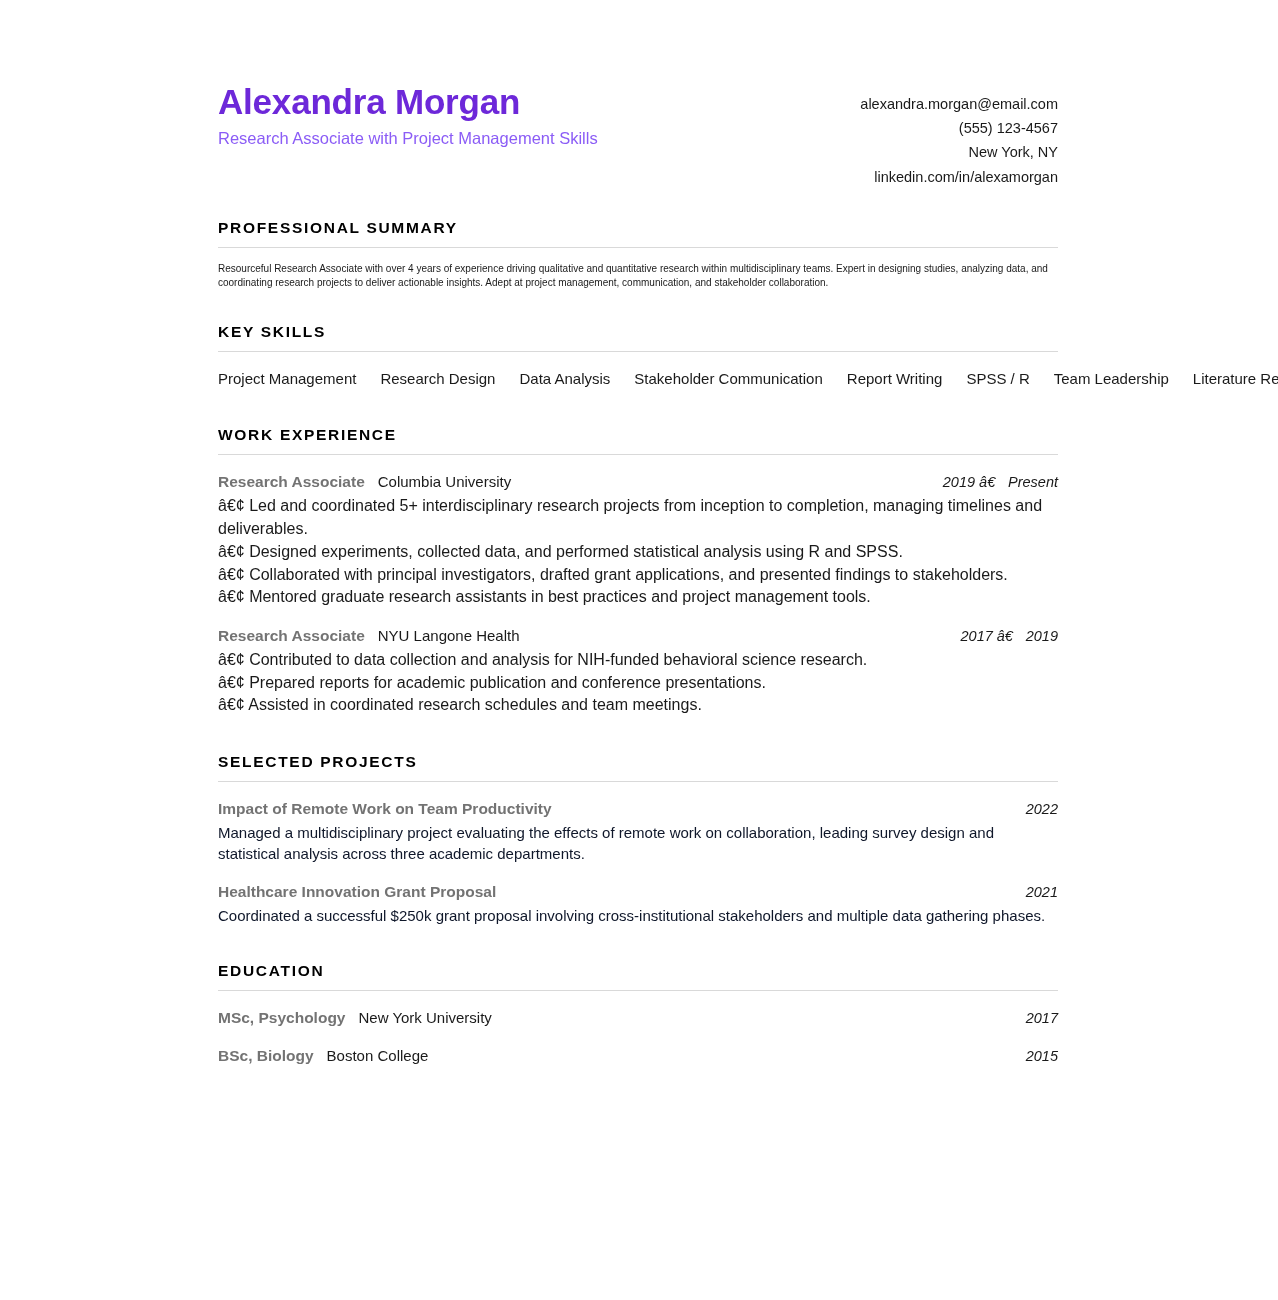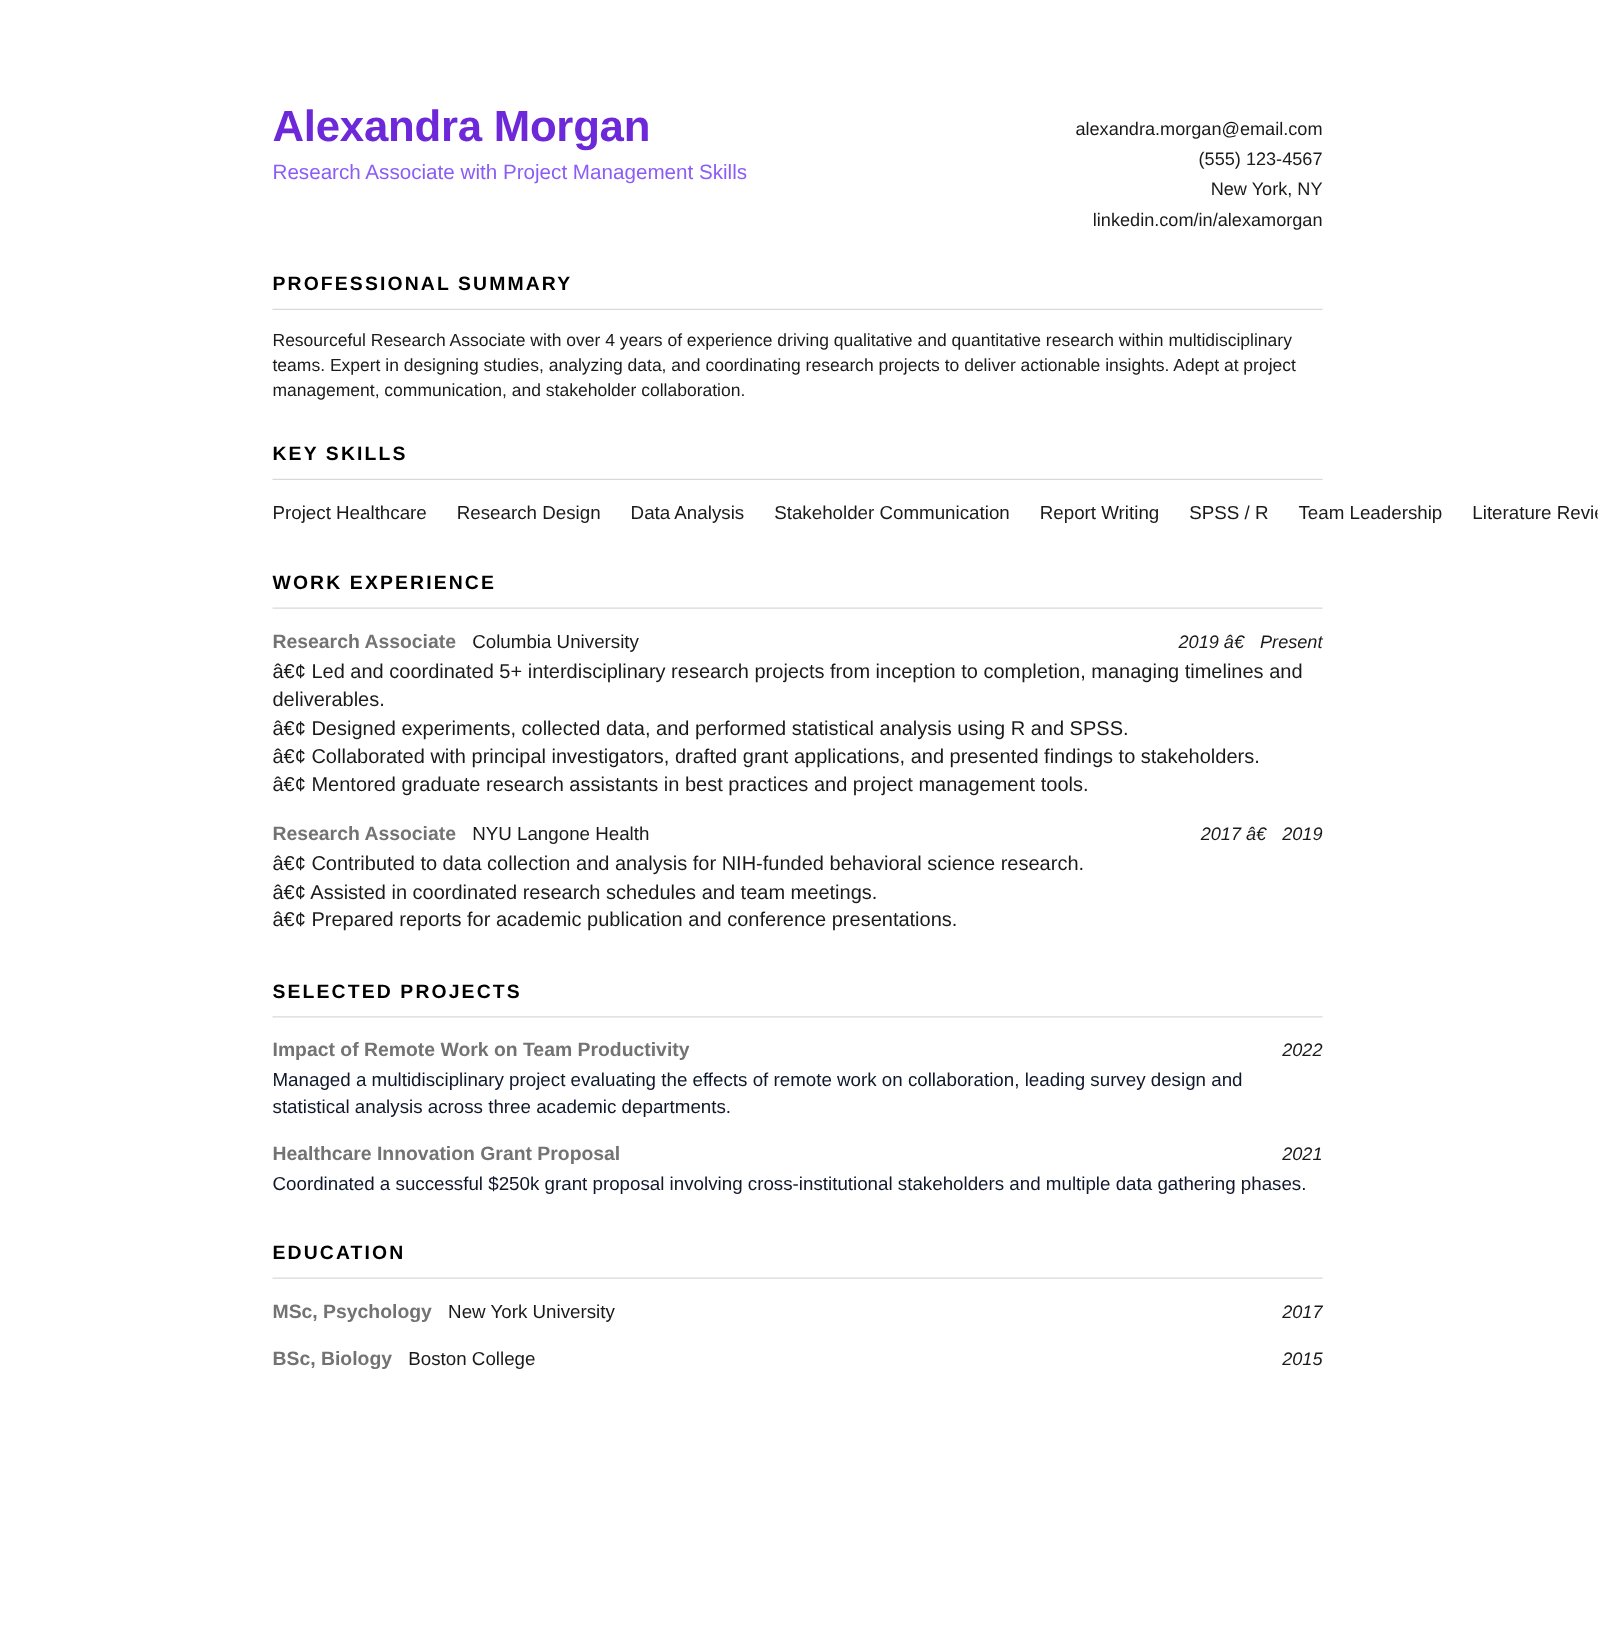--- a/index.html
+++ b/index.html
@@ -67,21 +67,21 @@
     margin: 0;
   }
   .rule {
     height: 1px;
     background: #d9d9d9;
     margin-top: 10px;
     width: 100%;
   }
 
   .summary-text {
-    font-size: 14px;
+    font-size: 10px;
     line-height: 1.45;
     color: #1a1a1a;
     margin-top: 14px;
     text-align: left;
   }
 
   
   .skills {
     margin-top: 14px;
     font-size: 15px;
@@ -160,21 +160,21 @@
 
   <div class="section summary-section">
     <div class="section-title">PROFESSIONAL SUMMARY</div>
     <div class="rule"></div>
     <div class="summary-text">Resourceful Research Associate with over 4 years of experience driving qualitative and quantitative research within multidisciplinary teams. Expert in designing studies, analyzing data, and coordinating research projects to deliver actionable insights. Adept at project management, communication, and stakeholder collaboration.</div>
   </div>
 
   <div class="section skills-section">
     <div class="section-title">KEY SKILLS</div>
     <div class="rule"></div>
-    <div class="skills" id="skills-list"><span class="skill">Project Healthcare</span><span class="skill">Research Design</span><span class="skill">Data Analysis</span><span class="skill">Stakeholder Communication</span><span class="skill">Report Writing</span><span class="skill">SPSS / R</span><span class="skill">Team Leadership</span><span class="skill">Literature Review</span></div>
+    <div class="skills" id="skills-list"><span class="skill">Project Management</span><span class="skill">Research Design</span><span class="skill">Data Analysis</span><span class="skill">Stakeholder Communication</span><span class="skill">Report Writing</span><span class="skill">SPSS / R</span><span class="skill">Team Leadership</span><span class="skill">Literature Review</span></div>
   </div>
 
   <div class="section work">
     <div class="section-title">WORK EXPERIENCE</div>
     <div class="rule"></div>
     <div id="work-entries">
         <div class="entry">
           <div class="entry-head">
             <div class="entry-left">
               <span class="entry-title">Research Associate</span>
@@ -192,22 +192,22 @@
         <div class="entry">
           <div class="entry-head">
             <div class="entry-left">
               <span class="entry-title">Research Associate</span>
               <span class="entry-org">NYU Langone Health</span>
             </div>
             <span class="entry-date">2017 â€ 2019</span>
           </div>
           <div class="bullets">
             <div class="bullet">â€¢ Contributed to data collection and analysis for NIH-funded behavioral science research.</div>
+            <div class="bullet">â€¢ Prepared reports for academic publication and conference presentations.</div>
             <div class="bullet">â€¢ Assisted in coordinated research schedules and team meetings.</div>
-            <div class="bullet">â€¢ Prepared reports for academic publication and conference presentations.</div>
           </div>
         </div>
       </div>
   </div>
 
   <div class="section projects">
     <div class="section-title">SELECTED PROJECTS</div>
     <div class="rule"></div>
     <div id="project-entries">
         <div class="entry">

